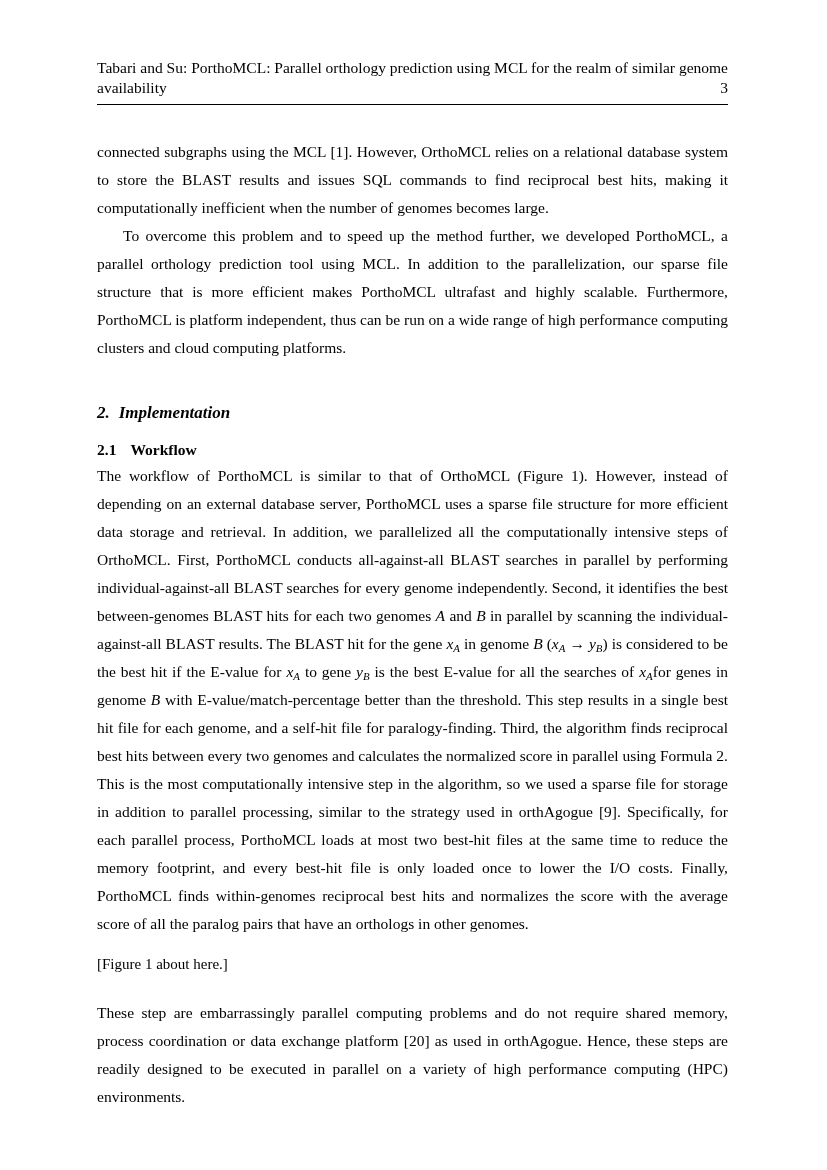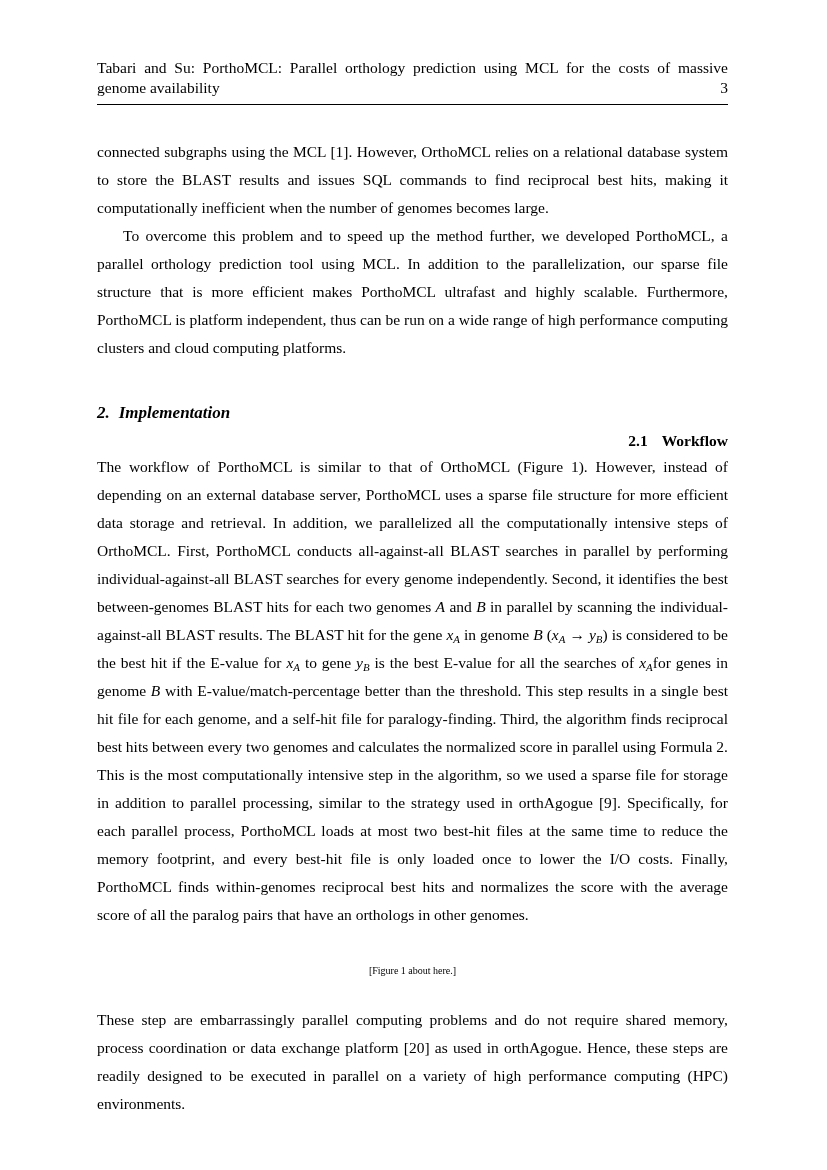--- a/index.html
+++ b/index.html
@@ -58,51 +58,49 @@
     font-size: 17px;
     line-height: 22px;
     margin: 40px 0 0 0;
     font-weight: bold;
     font-style: italic;
   }
   h2.section .sec-num { margin-right: 9px; }
   h3.subsection {
     font-size: 15.5px;
     line-height: 21px;
-    margin: 6px 0 0 0;
+    margin: 15px 0 0 0;
     font-weight: bold;
-    text-align: right;
   }
   h3.subsection .subsec-num { margin-right: 14px; }
   p.para.after-heading {
     margin-top: 2px;
   }
   .figure-placeholder {
-    margin-top: 28px;
-    text-align: center;
-    font-size: 10px;
+    margin-top: 12px;
+    font-size: 15px;
     line-height: 28px;
   }
   p.para.closing {
     margin-top: 21px;
   }
   sub {
     font-size: 70%;
     line-height: 0;
     vertical-align: -0.25em;
   }
   i { font-style: italic; }
 </style>
 </head>
 <body>
 
 <div class="page">
 
   <div class="running-head">
-    <div class="head-title">Tabari and Su: PorthoMCL: Parallel orthology prediction using MCL for the costs of massive genome availability</div>
+    <div class="head-title">Tabari and Su: PorthoMCL: Parallel orthology prediction using MCL for the realm of similar genome availability</div>
     <div class="head-page-number">3</div>
   </div>
 
   <div class="body-text">
 
     <p class="para first">connected subgraphs using the MCL [1]. However, OrthoMCL relies on a relational database system to store the BLAST results and issues SQL commands to find reciprocal best hits, making it computationally inefficient when the number of genomes becomes large.</p>
 
     <p class="para indent">To overcome this problem and to speed up the method further, we developed PorthoMCL, a parallel orthology prediction tool using MCL. In addition to the parallelization, our sparse file structure that is more efficient makes PorthoMCL ultrafast and highly scalable. Furthermore, PorthoMCL is platform independent, thus can be run on a wide range of high performance computing clusters and cloud computing platforms.</p>
 
     <h2 class="section">

